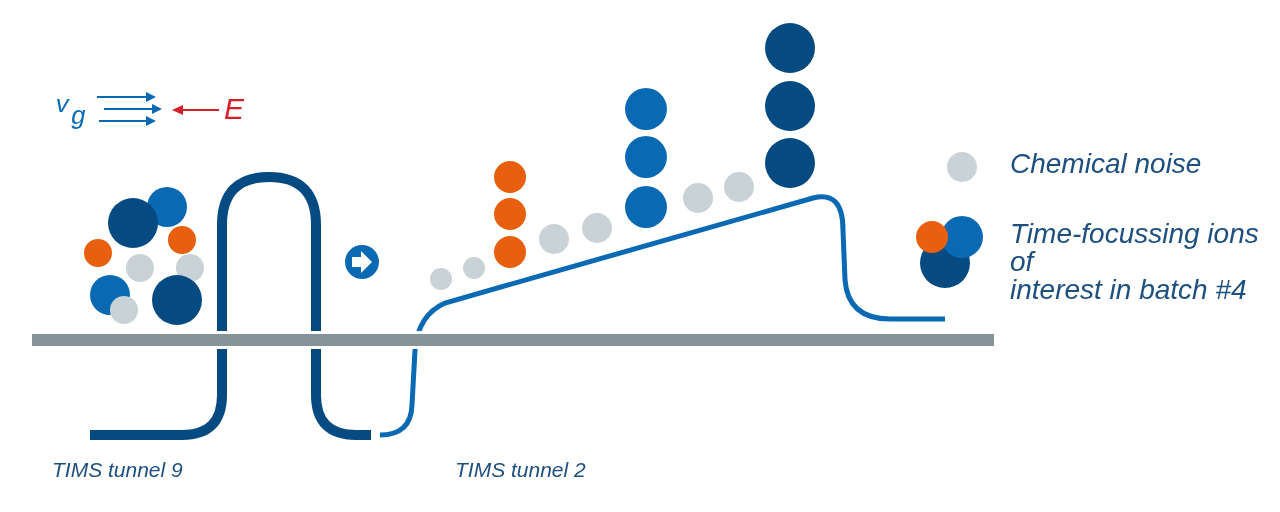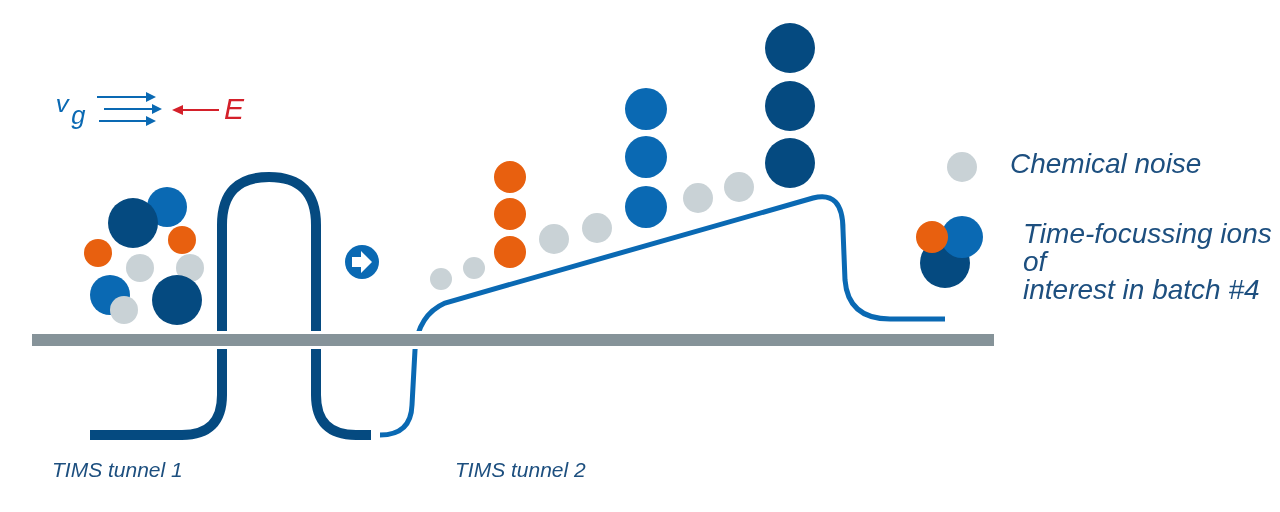--- a/index.html
+++ b/index.html
@@ -80,20 +80,20 @@
   <g>
     <circle cx="945" cy="263" r="25" fill="#054a80"></circle>
     <circle cx="962" cy="237" r="21" fill="#0a69b3"></circle>
     <circle cx="932" cy="237" r="16" fill="#e8600f"></circle>
   </g>
 </svg>
 
 <div class="vg"><span>v</span><span class="sub">g</span></div>
 <div class="efield">E</div>
 
-<div class="label" style="left:52px; top:458px;">TIMS tunnel 1</div>
+<div class="label" style="left:52px; top:458px;">TIMS tunnel 9</div>
 <div class="label" style="left:455px; top:458px;">TIMS tunnel 2</div>
 
 <div class="legend-text" style="left:1010px; top:150px;">Chemical noise</div>
-<div class="legend-text" style="left:1010px; top:220px;margin-left:13px;">
+<div class="legend-text" style="left:1010px; top:220px;">
   <div>Time-focussing ions of</div>
   <div>interest in batch #4</div>
 </div>
 
 </body></html>

